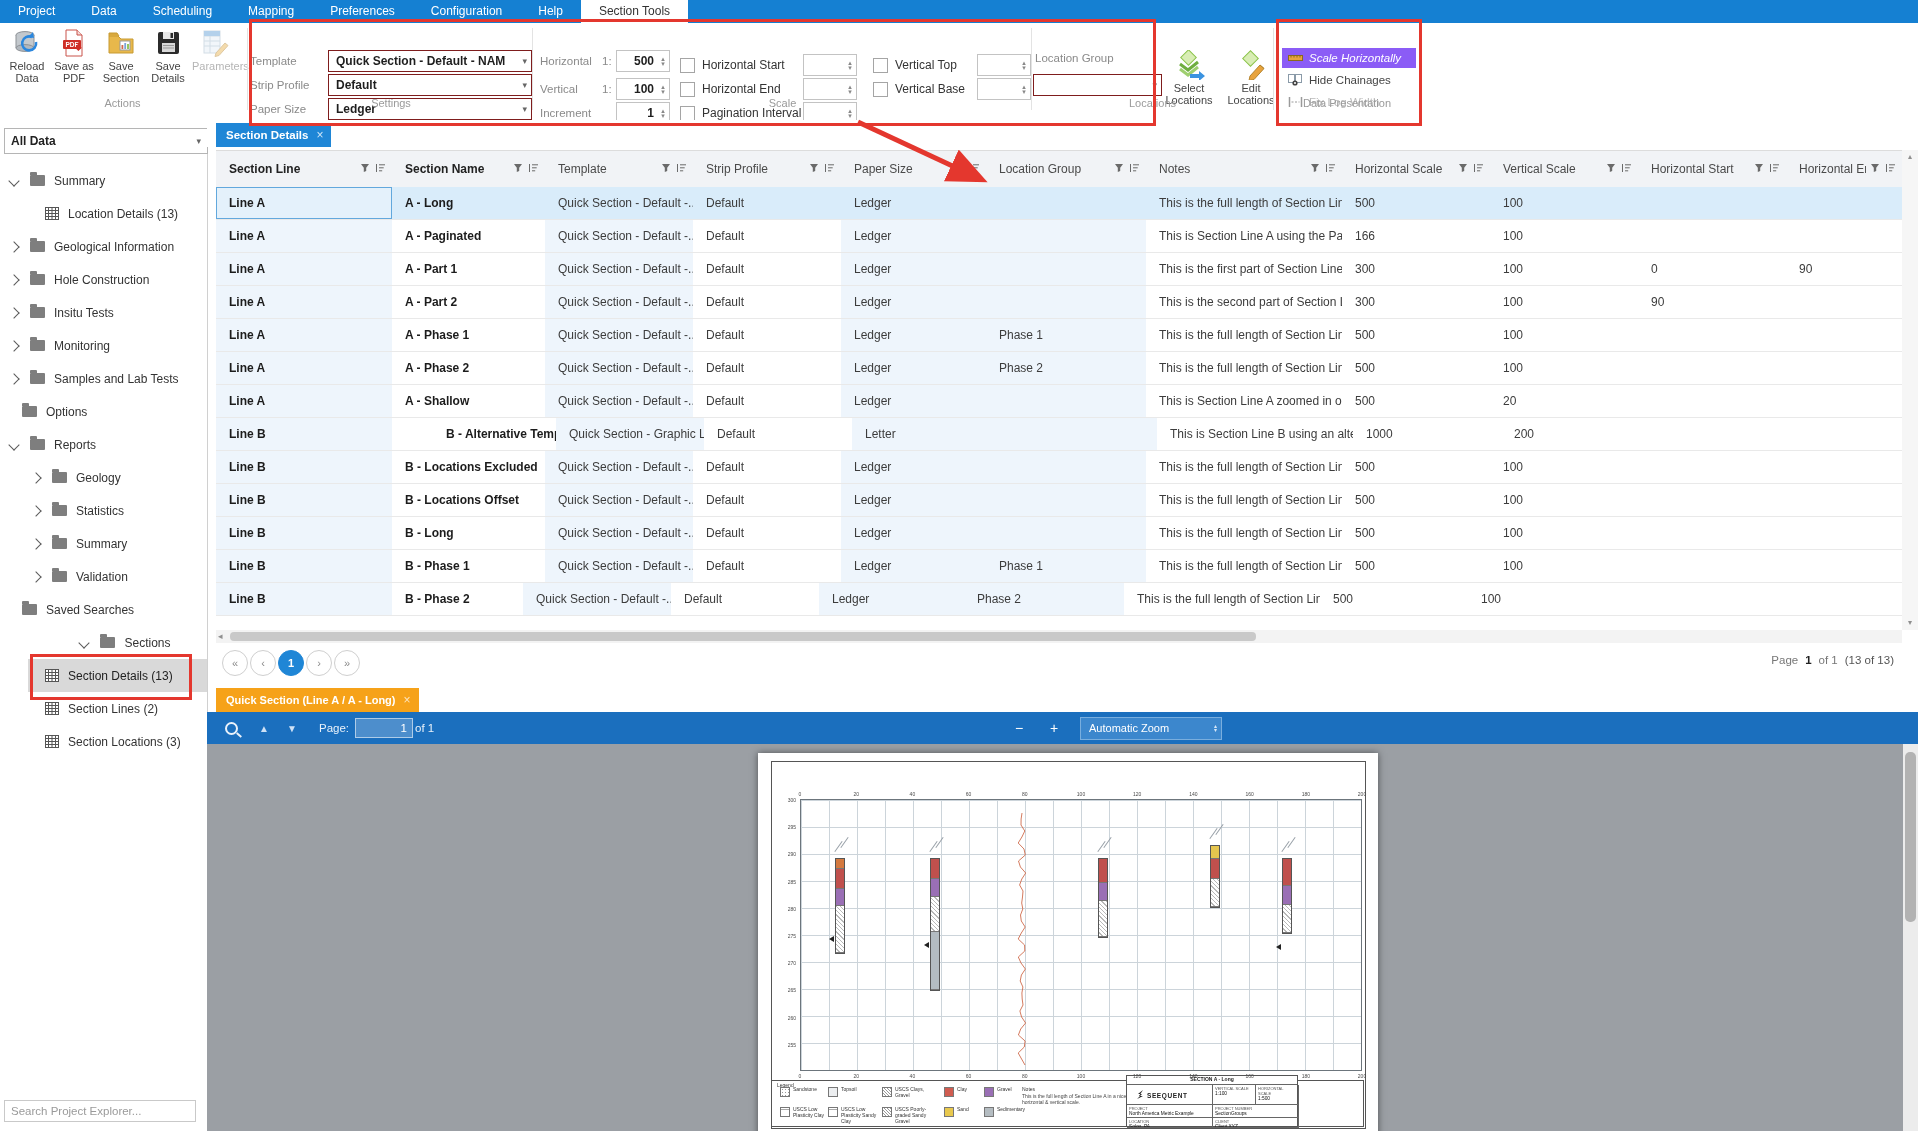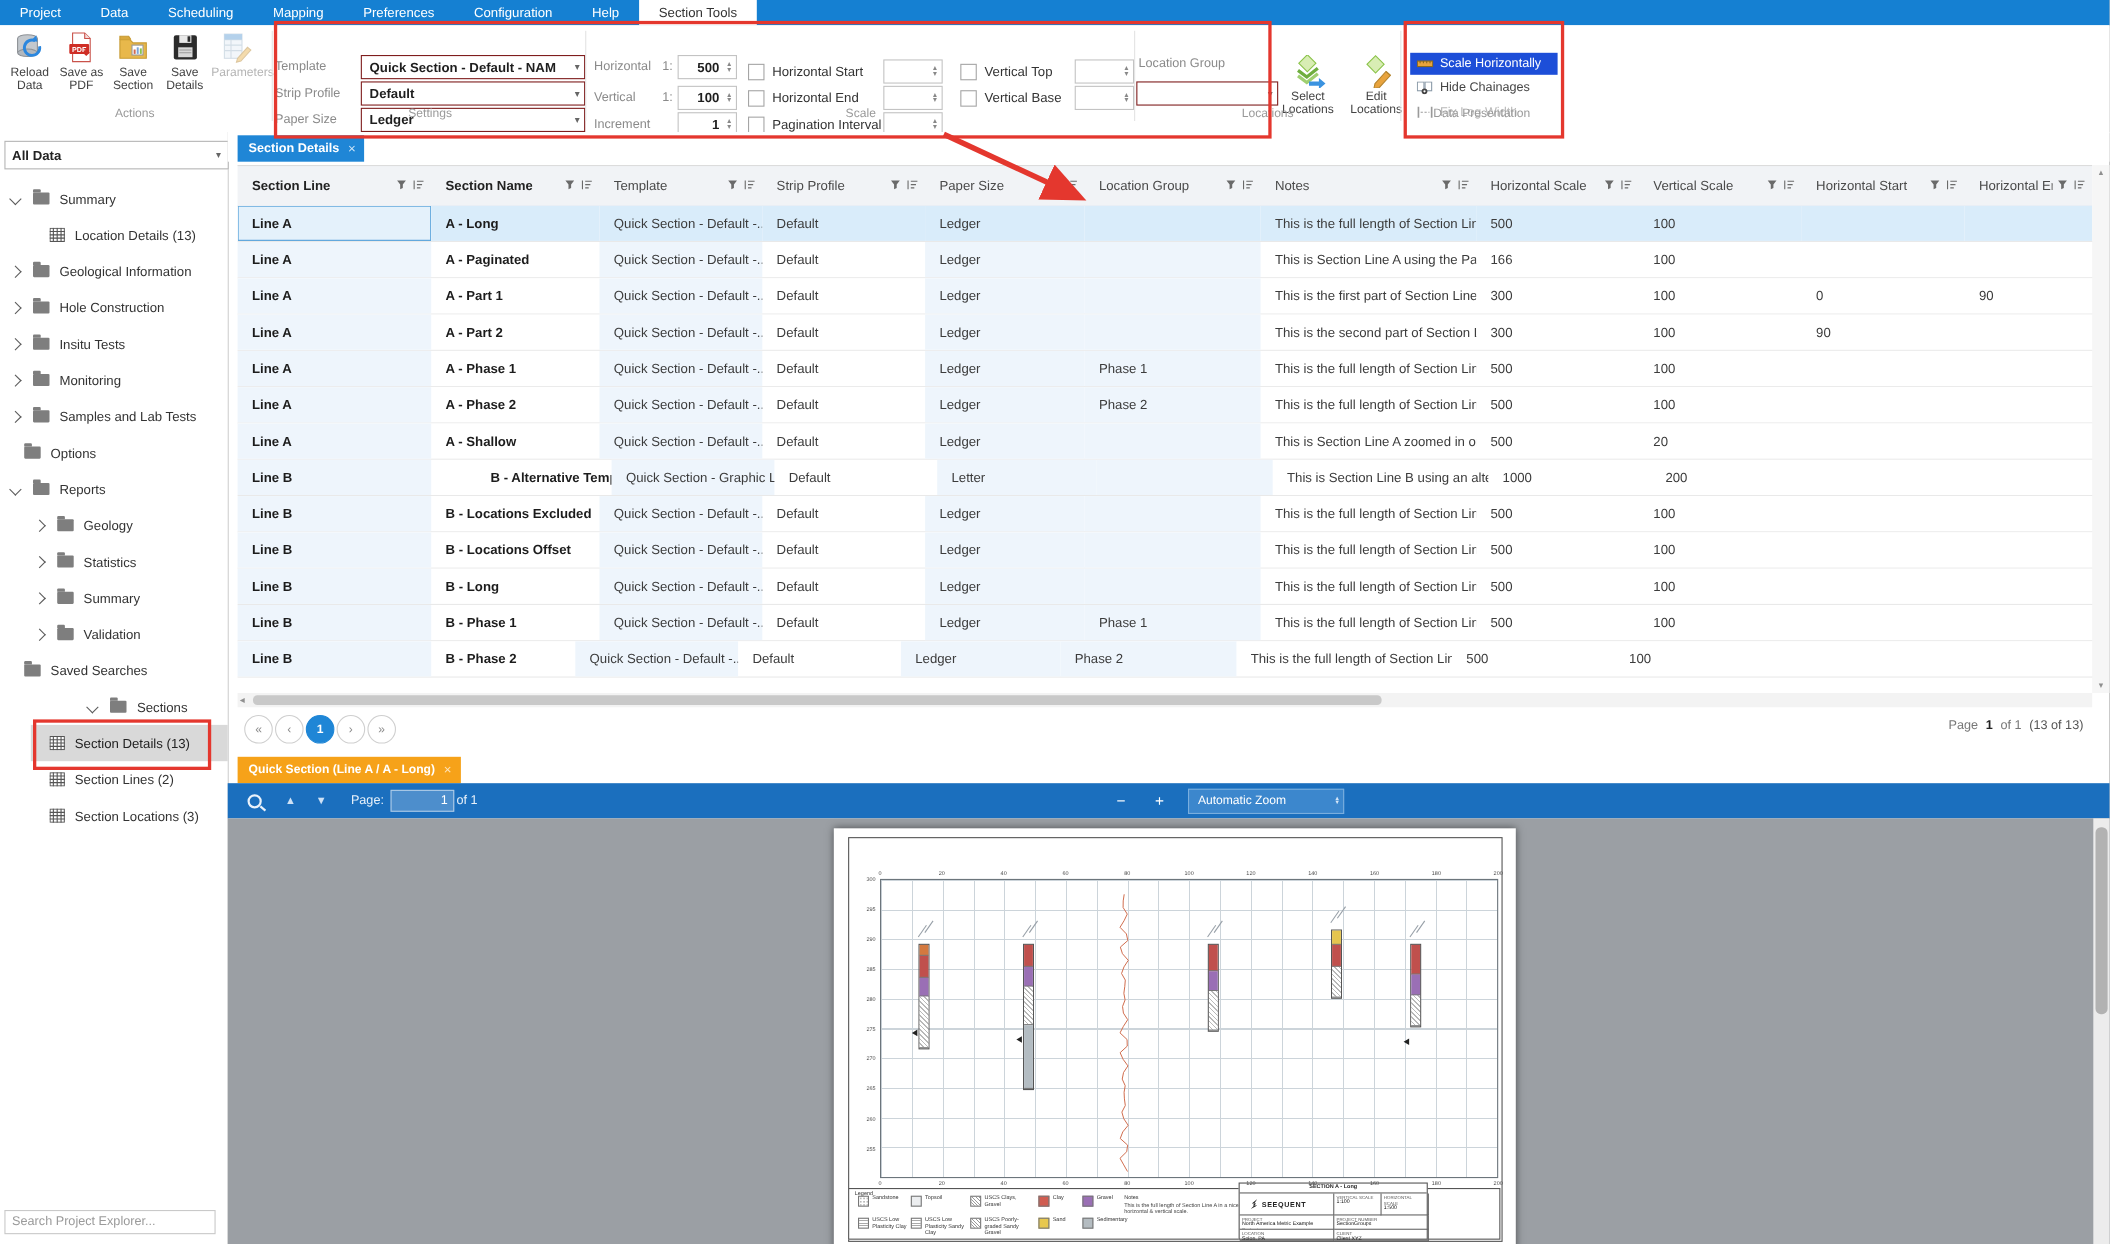--- a/index.html
+++ b/index.html
@@ -39,21 +39,21 @@
   
   #loc-group{position:absolute;left:1033px;top:27px;width:240px;height:72px;}
   .loc-label{position:absolute;left:2px;top:2px;font-size:11.5px;color:#8a8a8a;}
   #loc-select{position:absolute;left:0;top:24px;width:116px;}
   .loc-btn{position:absolute;top:-2px;width:58px;text-align:center;font-size:11px;line-height:12px;color:#444;}
   .loc-btn .aicon{display:block;height:32px;padding-top:2px;}
   
   #pres-group{position:absolute;left:1282px;top:25px;width:134px;}
   .pres-item{display:flex;align-items:center;height:20px;margin-bottom:2px;padding:0 6px;font-size:11.5px;color:#444;white-space:nowrap;}
   .pres-item .picon{margin-right:6px;display:inline-flex;}
-  .pres-item.active{background:#1d4ed8;color:#fff;}
+  .pres-item.active{background:#8b5cf6;color:#fff;font-style:italic;}
   .pres-item.disabled{color:#b9b9b9;}
   
   #sidebar{position:absolute;left:0;top:120px;width:207px;height:1011px;background:#fff;border-right:1px solid #d0d0d0;}
   #alldata{position:absolute;left:4px;top:8px;width:190px;height:24px;border:1px solid #b5b5b5;background:#fff;
            display:flex;align-items:center;padding:0 6px;font-weight:bold;color:#222;}
   #alldata .arrow{margin-left:auto;color:#666;font-size:9px;}
   #tree{position:absolute;left:0;top:44px;width:207px;}
   .tree-item{position:absolute;left:0;width:207px;height:33px;display:flex;align-items:center;cursor:default;}
   .tree-item .chev{width:7px;height:7px;border-right:1.6px solid #5a5a5a;border-bottom:1.6px solid #5a5a5a;flex:none;margin-right:12px;}
   .chev.right{transform:rotate(-45deg);}

